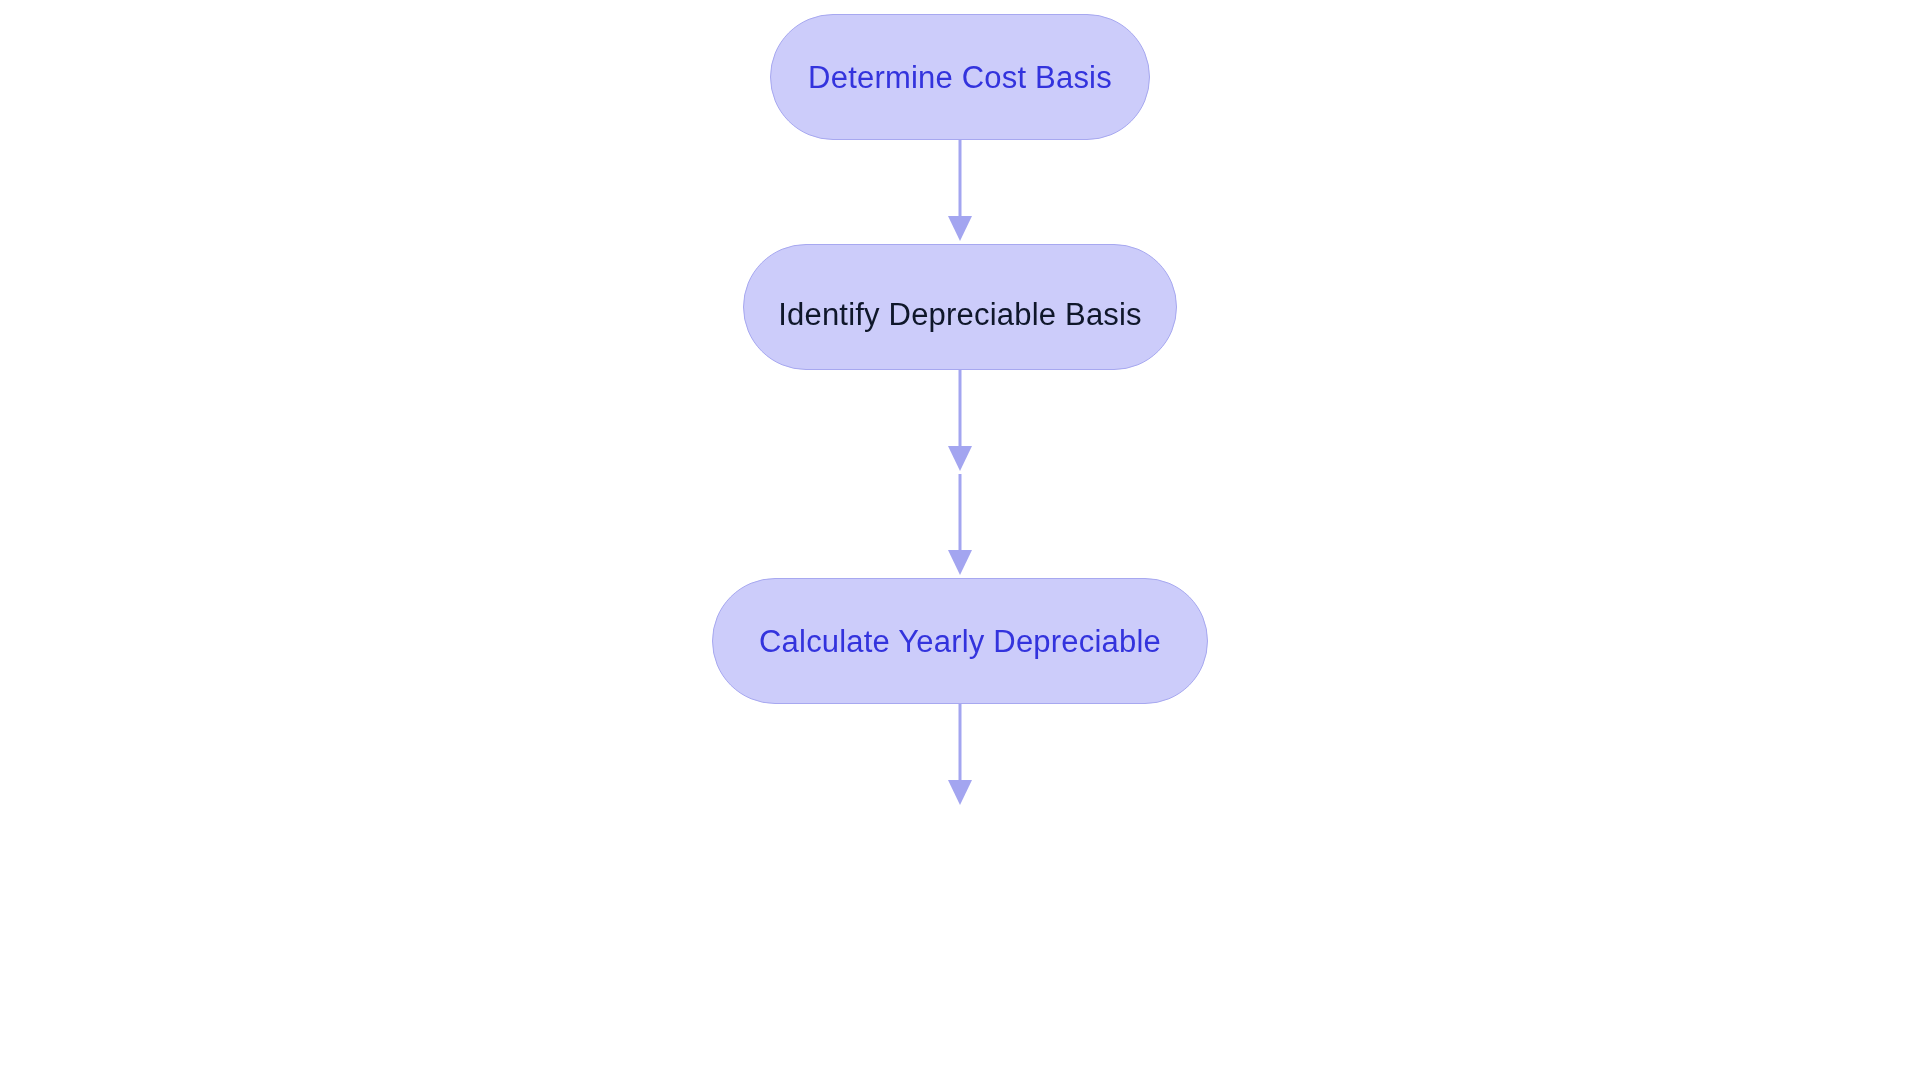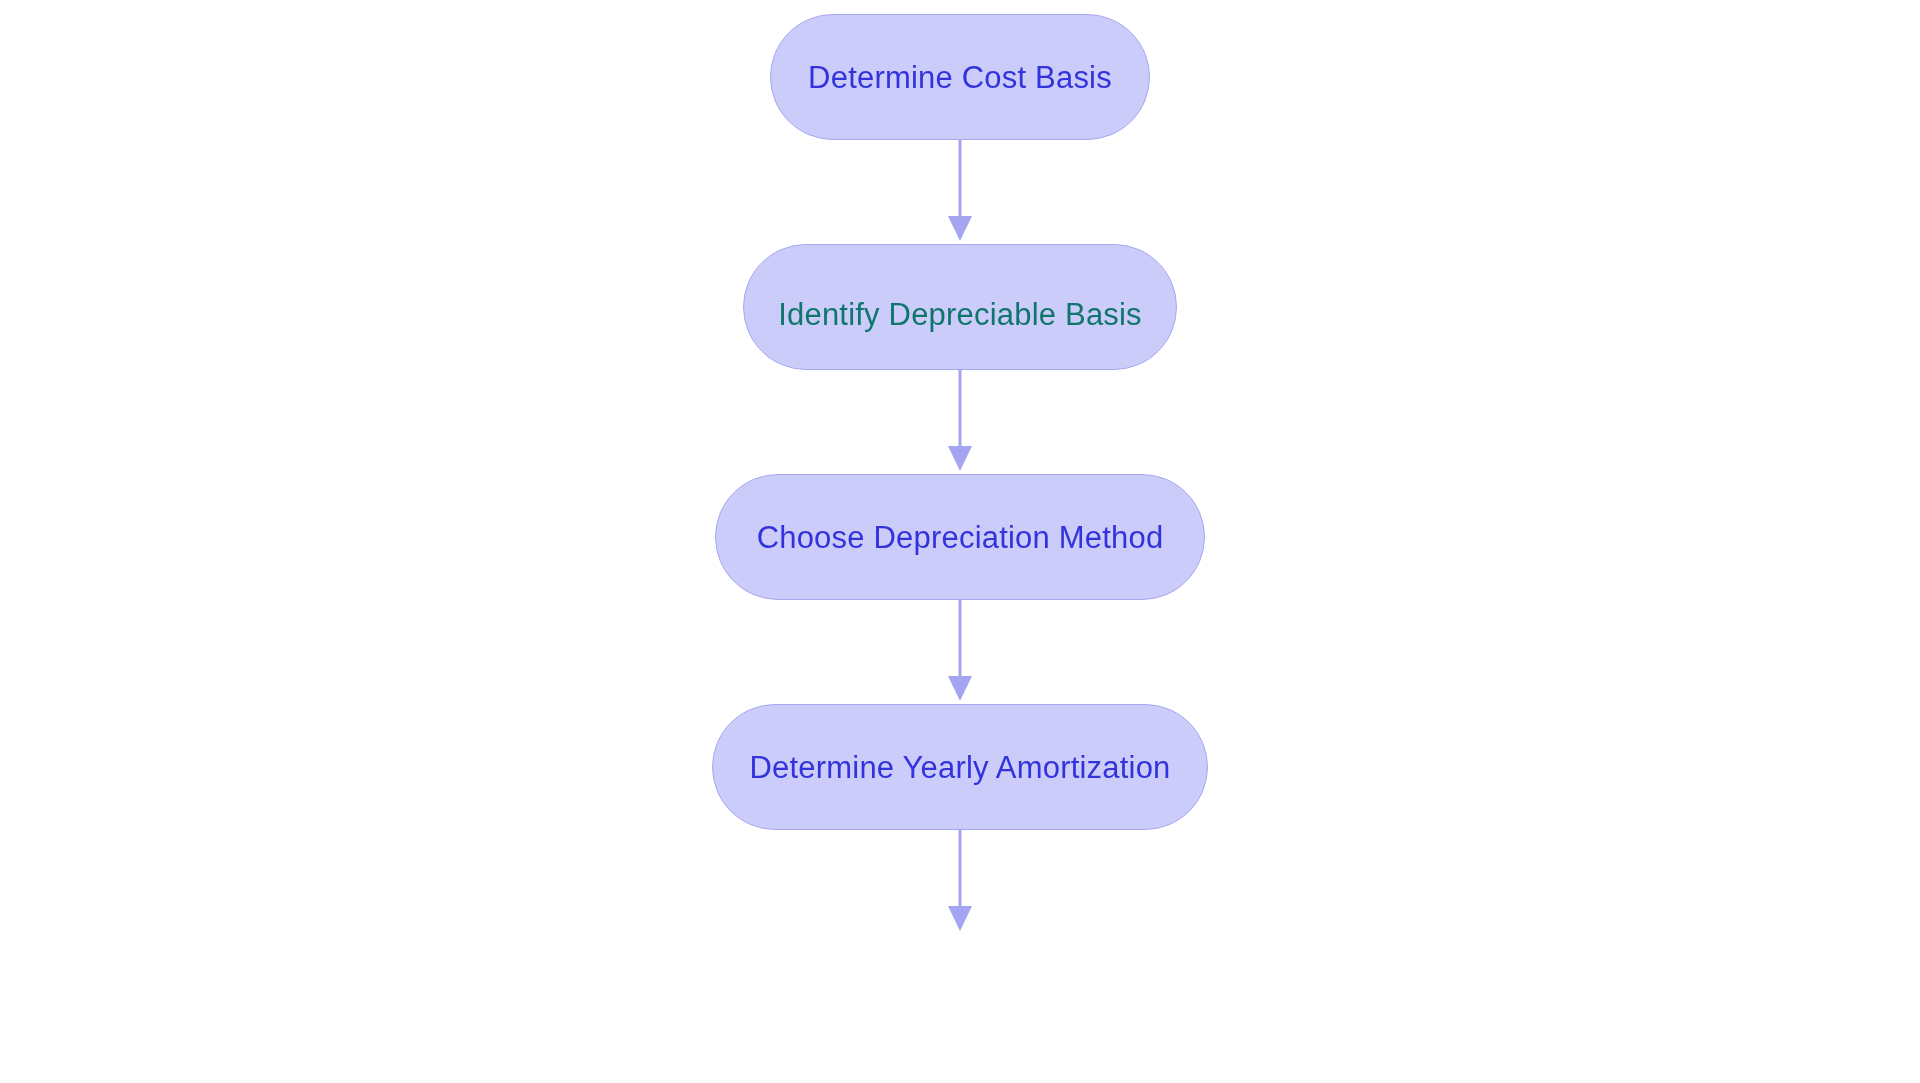--- a/index.html
+++ b/index.html
@@ -86,43 +86,40 @@
     </div>
 
     <div class="connector">
       <svg viewBox="0 0 40 104" xmlns="http://www.w3.org/2000/svg" aria-hidden="true">
         <line x1="20" y1="0" x2="20" y2="84" stroke="#a3a5f0" stroke-width="3"></line>
         <polygon points="20,101 8,76 32,76" fill="#a3a5f0"></polygon>
       </svg>
     </div>
 
     <div class="node" style="width: 434px; background: rgb(204, 204, 250); border-color: rgb(167, 168, 240);">
-      <span class="node-label" style="color: #0f766e; margin-top: 15px;">Identify Depreciable Basis</span>
+      <span class="node-label" style="color: #0f172a; margin-top: 15px;">Identify Depreciable Basis</span>
     </div>
 
     <div class="connector">
       <svg viewBox="0 0 40 104" xmlns="http://www.w3.org/2000/svg" aria-hidden="true">
         <line x1="20" y1="0" x2="20" y2="84" stroke="#a3a5f0" stroke-width="3"></line>
         <polygon points="20,101 8,76 32,76" fill="#a3a5f0"></polygon>
       </svg>
     </div>
 
-    <div class="node" style="width: 490px; background: rgb(204, 204, 250); border-color: rgb(167, 168, 240);">
-      <span class="node-label" style="color: rgb(51, 51, 221);">Choose Depreciation Method</span>
-    </div>
 
     <div class="connector">
       <svg viewBox="0 0 40 104" xmlns="http://www.w3.org/2000/svg" aria-hidden="true">
         <line x1="20" y1="0" x2="20" y2="84" stroke="#a3a5f0" stroke-width="3"></line>
         <polygon points="20,101 8,76 32,76" fill="#a3a5f0"></polygon>
       </svg>
     </div>
 
     <div class="node" style="width: 496px; background: rgb(204, 204, 250); border-color: rgb(167, 168, 240);">
-      <span class="node-label" style="color: rgb(51, 51, 221);">Determine Yearly Amortization</span>
+      <span class="node-label" style="color: rgb(51, 51, 221);">Calculate Yearly Depreciable</span>
     </div>
 
     <div class="connector">
       <svg viewBox="0 0 40 104" xmlns="http://www.w3.org/2000/svg" aria-hidden="true">
         <line x1="20" y1="0" x2="20" y2="84" stroke="#a3a5f0" stroke-width="3"></line>
         <polygon points="20,101 8,76 32,76" fill="#a3a5f0"></polygon>
       </svg>
     </div>
 
 

